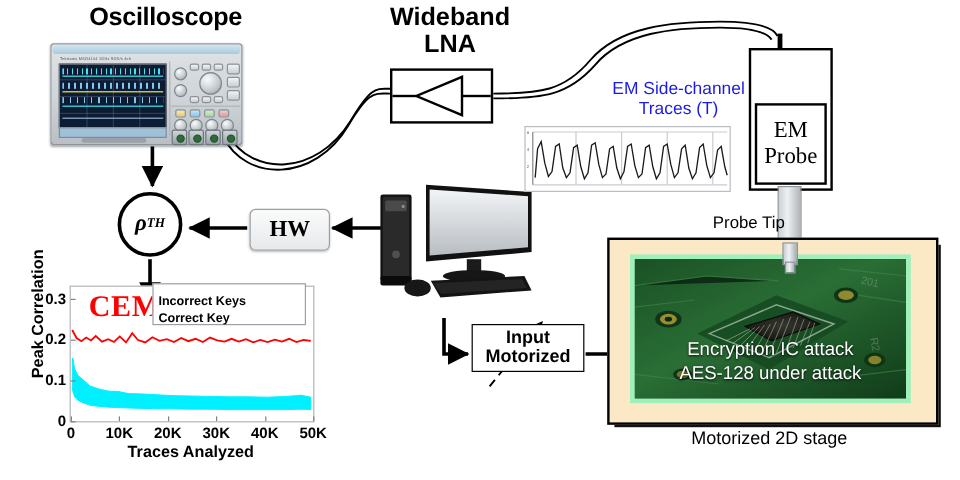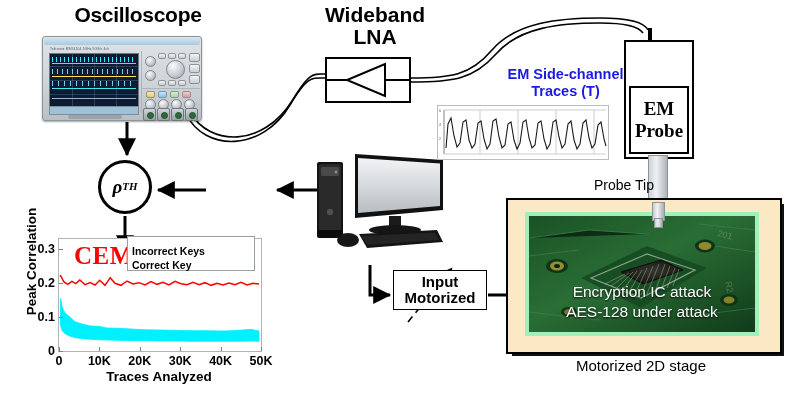--- a/index.html
+++ b/index.html
@@ -49,29 +49,29 @@
   #rho .box-lbl{font-family:"Liberation Serif",serif;font-size:19px;font-style:italic;}
   #rho sub{font-size:11px;}
 
   #plain-box{left:393px;top:270px;width:94px;height:40px;border:1.5px solid #000;}
   #plain-box .box-lbl{font-size:15px;}
 
   
   #emprobe{left:624px;top:40px;width:66px;height:115px;border:2px solid #000;background:#fff;}
   #emprobe .inner{position:absolute;left:3px;top:3px;right:3px;bottom:3px;border:2px solid #000;
     display:flex;align-items:center;justify-content:center;text-align:center;
-    font-family:"Liberation Serif",serif;font-weight:bold;font-size:19px;line-height:1.15;margin-top:41px;}
+    font-family:"Liberation Serif",serif;font-weight:normal;font-size:19px;line-height:1.15;margin-top:41px;}
   #probe-stem{left:648px;top:155px;width:18px;height:48px;background:linear-gradient(90deg,#cdd2d6,#eef1f3 40%,#aeb4b9);border:1px solid #8c9399;}
   #probe-tip1{left:652px;top:202px;width:11px;height:17px;background:linear-gradient(90deg,#c6ccd0,#f0f2f4 40%,#a6acb1);border:1px solid #8c9399;}
   #probe-tip2{left:654px;top:218px;width:7px;height:8px;background:linear-gradient(90deg,#c6ccd0,#eef0f2 40%,#a6acb1);border:1px solid #8c9399;}
   #probe-tip-lbl{left:578px;top:178px;width:92px;font-size:14px;font-weight:normal;}
   #em-cable-top{left:648px;top:28px;width:0;height:14px;border-left:2px solid #000;border-right:2px solid #000;}
 
   
-  #emtrace-title{left:483px;top:66px;width:165px;font-size:14.5px;color:#1a1ae6;font-weight:bold;line-height:1.15;}
+  #emtrace-title{left:483px;top:66px;width:165px;font-size:14.5px;color:#1a1ae6;font-weight:normal;line-height:1.15;}
   #emtrace{left:437px;top:105px;width:170px;height:53px;background:#fff;border:1px solid #b9bdc2;}
 
   
   #stage-shadow{left:512px;top:204px;width:272px;height:152px;background:#111;}
   #stage{left:506px;top:198px;width:272px;height:152px;background:#fbe9c6;border:2px solid #000;}
   #pcb-frame{left:525px;top:212px;width:234px;height:124px;background:#9ff0bb;}
   #pcb{left:529px;top:216px;width:226px;height:116px;overflow:hidden;background:#123a17;}
   .pcbtxt{position:absolute;left:0;right:0;text-align:center;color:#fff;font-size:15.5px;
     font-weight:normal;text-shadow:0 1px 2px rgba(0,0,0,.9);line-height:1.25;}
   #stage-lbl{left:556px;top:358px;width:170px;font-size:15px;font-weight:normal;}
@@ -212,20 +212,23 @@
     </svg>
   </div>
 
   <div class="box" id="rho">
     <div class="box-lbl">
       <span>ρ</span>
         <sub>TH</sub>
     </div>
   </div>
 
+  <div class="abs" id="hw-box">
+    <div class="box-lbl">HW</div>
+  </div>
 
   <div class="abs" id="pc">
     <svg viewBox="0 0 135 115" style="position:absolute;left:0;top:0;width:135px;height:115px;">
 
       <rect x="2" y="12" width="26" height="72" rx="2" fill="#131313"></rect>
       <rect x="4" y="14" width="22" height="68" rx="2" fill="#2a2a2a"></rect>
       <rect x="6" y="17" width="18" height="9" rx="1.5" fill="#4a4a4a"></rect>
       <circle cx="21" cy="22" r="1.4" fill="#8c8c8c"></circle>
       <circle cx="15" cy="62" r="3.2" fill="#4f4f4f"></circle>
       <rect x="2" y="80" width="26" height="8" rx="2" fill="#0b0b0b"></rect>

